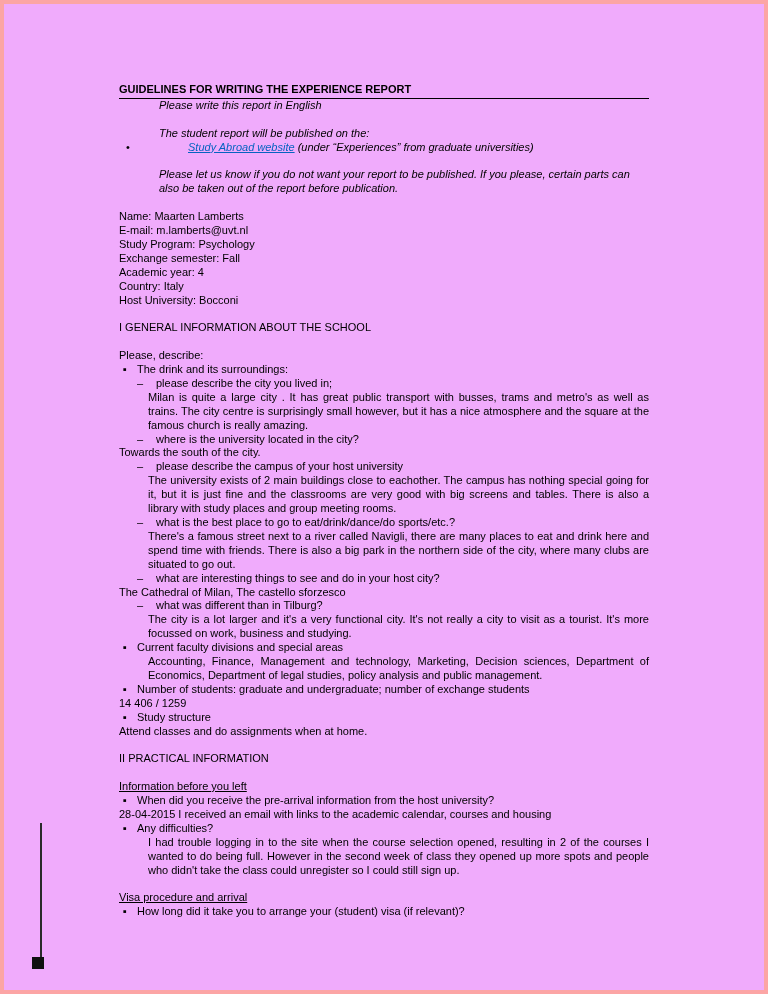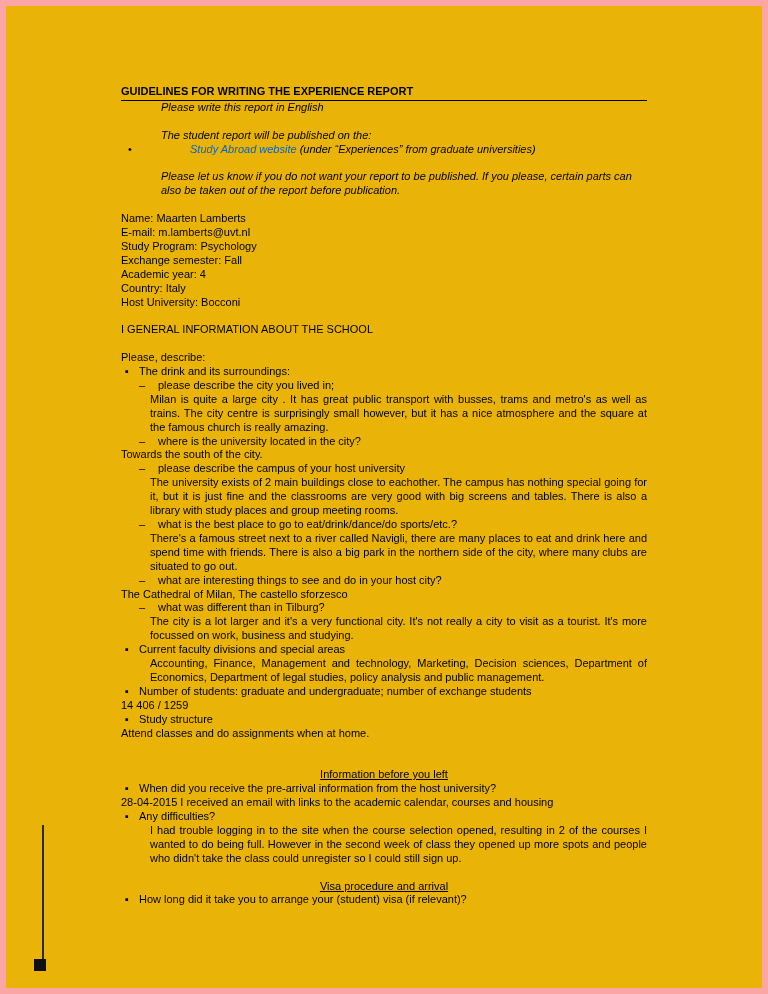--- a/index.html
+++ b/index.html
@@ -6,48 +6,48 @@
   html, body { background: #ffffff; }
   body {
     width: 768px; height: 994px;
     position: relative;
     font-family: "Liberation Sans", "DejaVu Sans", sans-serif;
     color: #000;
     overflow: hidden;
   }
   .page {
     position: absolute; inset: 0;
-    background: #eab308;
-    border: 6px solid #fca5a5;
+    background: #f0abfc;
+    border: 4px solid #fca5a5;
     overflow: hidden;
   }
   .content {
     padding: 79px 115px 0 115px;
     font-size: 11px;
     line-height: 13.9px;
     color: #000;
   }
   .title {
     font-size: 11px;
     font-weight: bold;
     border-bottom: 1px solid #000;
     padding-bottom: 1px;
   }
   .it { font-style: italic; margin-left: 40px; }
   .b  { font-weight: normal; }
-  .u  { text-decoration: underline; text-align: center; }
+  .u  { text-decoration: underline; }
   .sp { height: 13.9px; }
   .just { text-align: justify; margin-left: 29px; }
   .row { display: flex; align-items: flex-start; }
   .row .glyph { flex: 0 0 auto; }
   .b0 .glyph { width: 29px; padding-left: 7px; }
   .b1 .glyph { width: 18px; padding-left: 4px; }
   .dash .glyph { width: 19px; margin-left: 18px; }
   .row .txt { flex: 1 1 auto; }
-  a.link { cursor: pointer; }
+  a.link { text-decoration: underline; cursor: pointer; }
   .artifact-line {
     position: absolute; left: 36px; top: 819px;
     width: 2px; height: 138px; background: #2a2a2a;
   }
   .artifact-mark {
     position: absolute; left: 28px; top: 953px;
     width: 12px; height: 12px; background: #101010;
   }
 </style>
 </head>
@@ -137,20 +137,21 @@
     </div>
     <p>14 406 / 1259</p>
 
     <div class="row b1">
       <span class="glyph">▪</span>
       <span class="txt">Study structure</span>
     </div>
     <p>Attend classes and do assignments when at home.</p>
     <div class="sp"></div>
 
+    <p class="b">II PRACTICAL INFORMATION</p>
     <div class="sp"></div>
 
     <p class="u">Information before you left</p>
 
     <div class="row b1">
       <span class="glyph">▪</span>
       <span class="txt">When did you receive the pre-arrival information from the host university?</span>
     </div>
     <p>28-04-2015 I received an email with links to the academic calendar, courses and housing</p>
 

